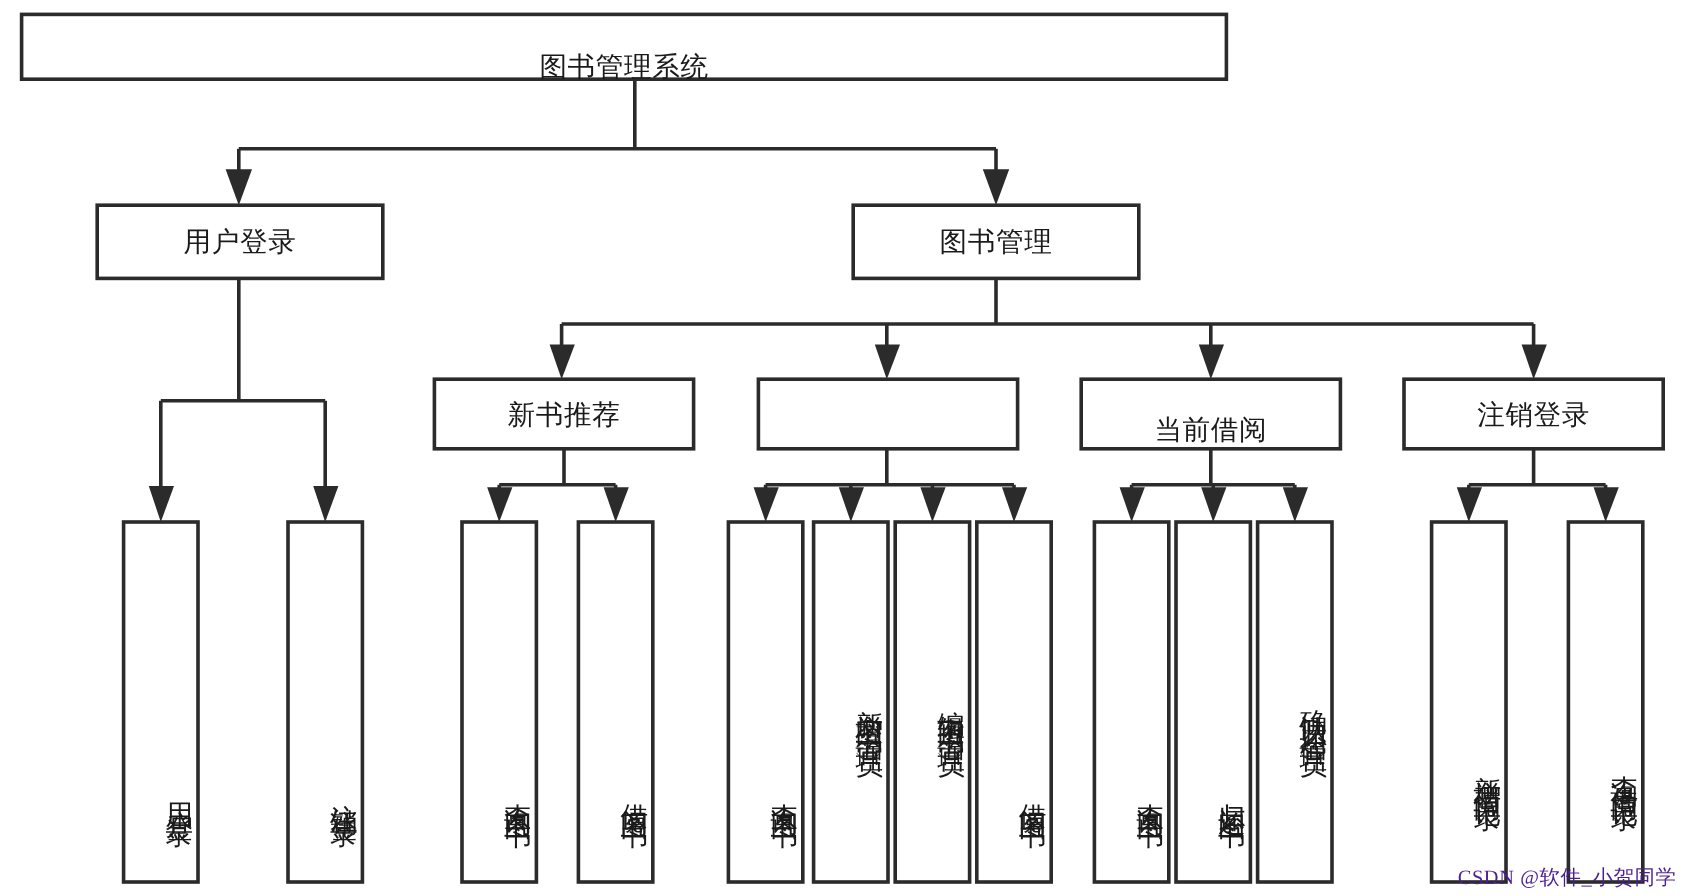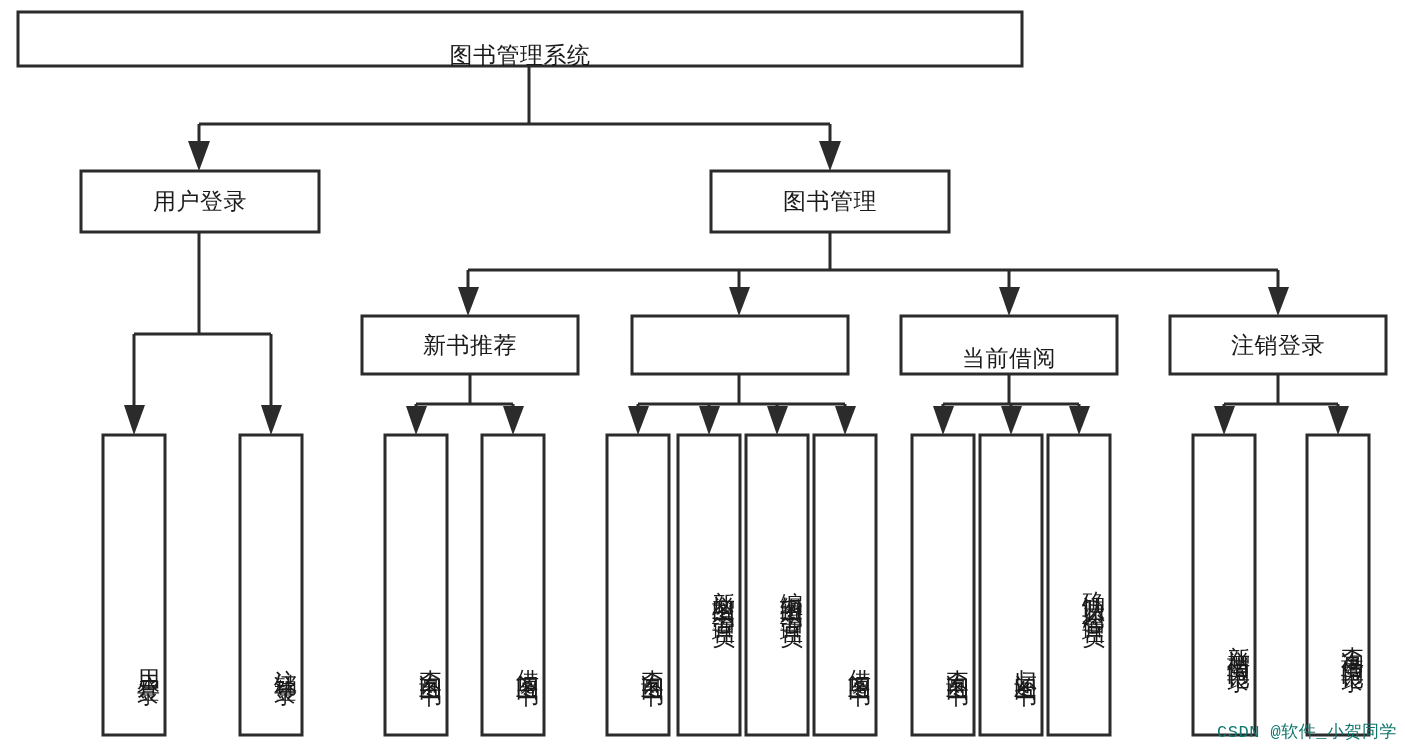--- a/index.html
+++ b/index.html
@@ -65,22 +65,22 @@
     white-space: normal;
   }
   .label-vertical.short  { padding-top: 76px; }
   .label-vertical.medium { padding-top: 58px; }
   .label-vertical.long   { padding-top: 10px; }
   .watermark {
     position: absolute;
     right: 8px;
     bottom: 4px;
     font-size: 17px;
-    color: #0f766e;
-    font-family: Liberation Mono, monospace;
+    color: #4c1d95;
+    font-family: Liberation Serif, serif;
     letter-spacing: 0.5px;
     white-space: nowrap;
     margin-top: 26px;
   }
 </style>
 </head>
 <body>
 
 <div id="diagram-root">
 

